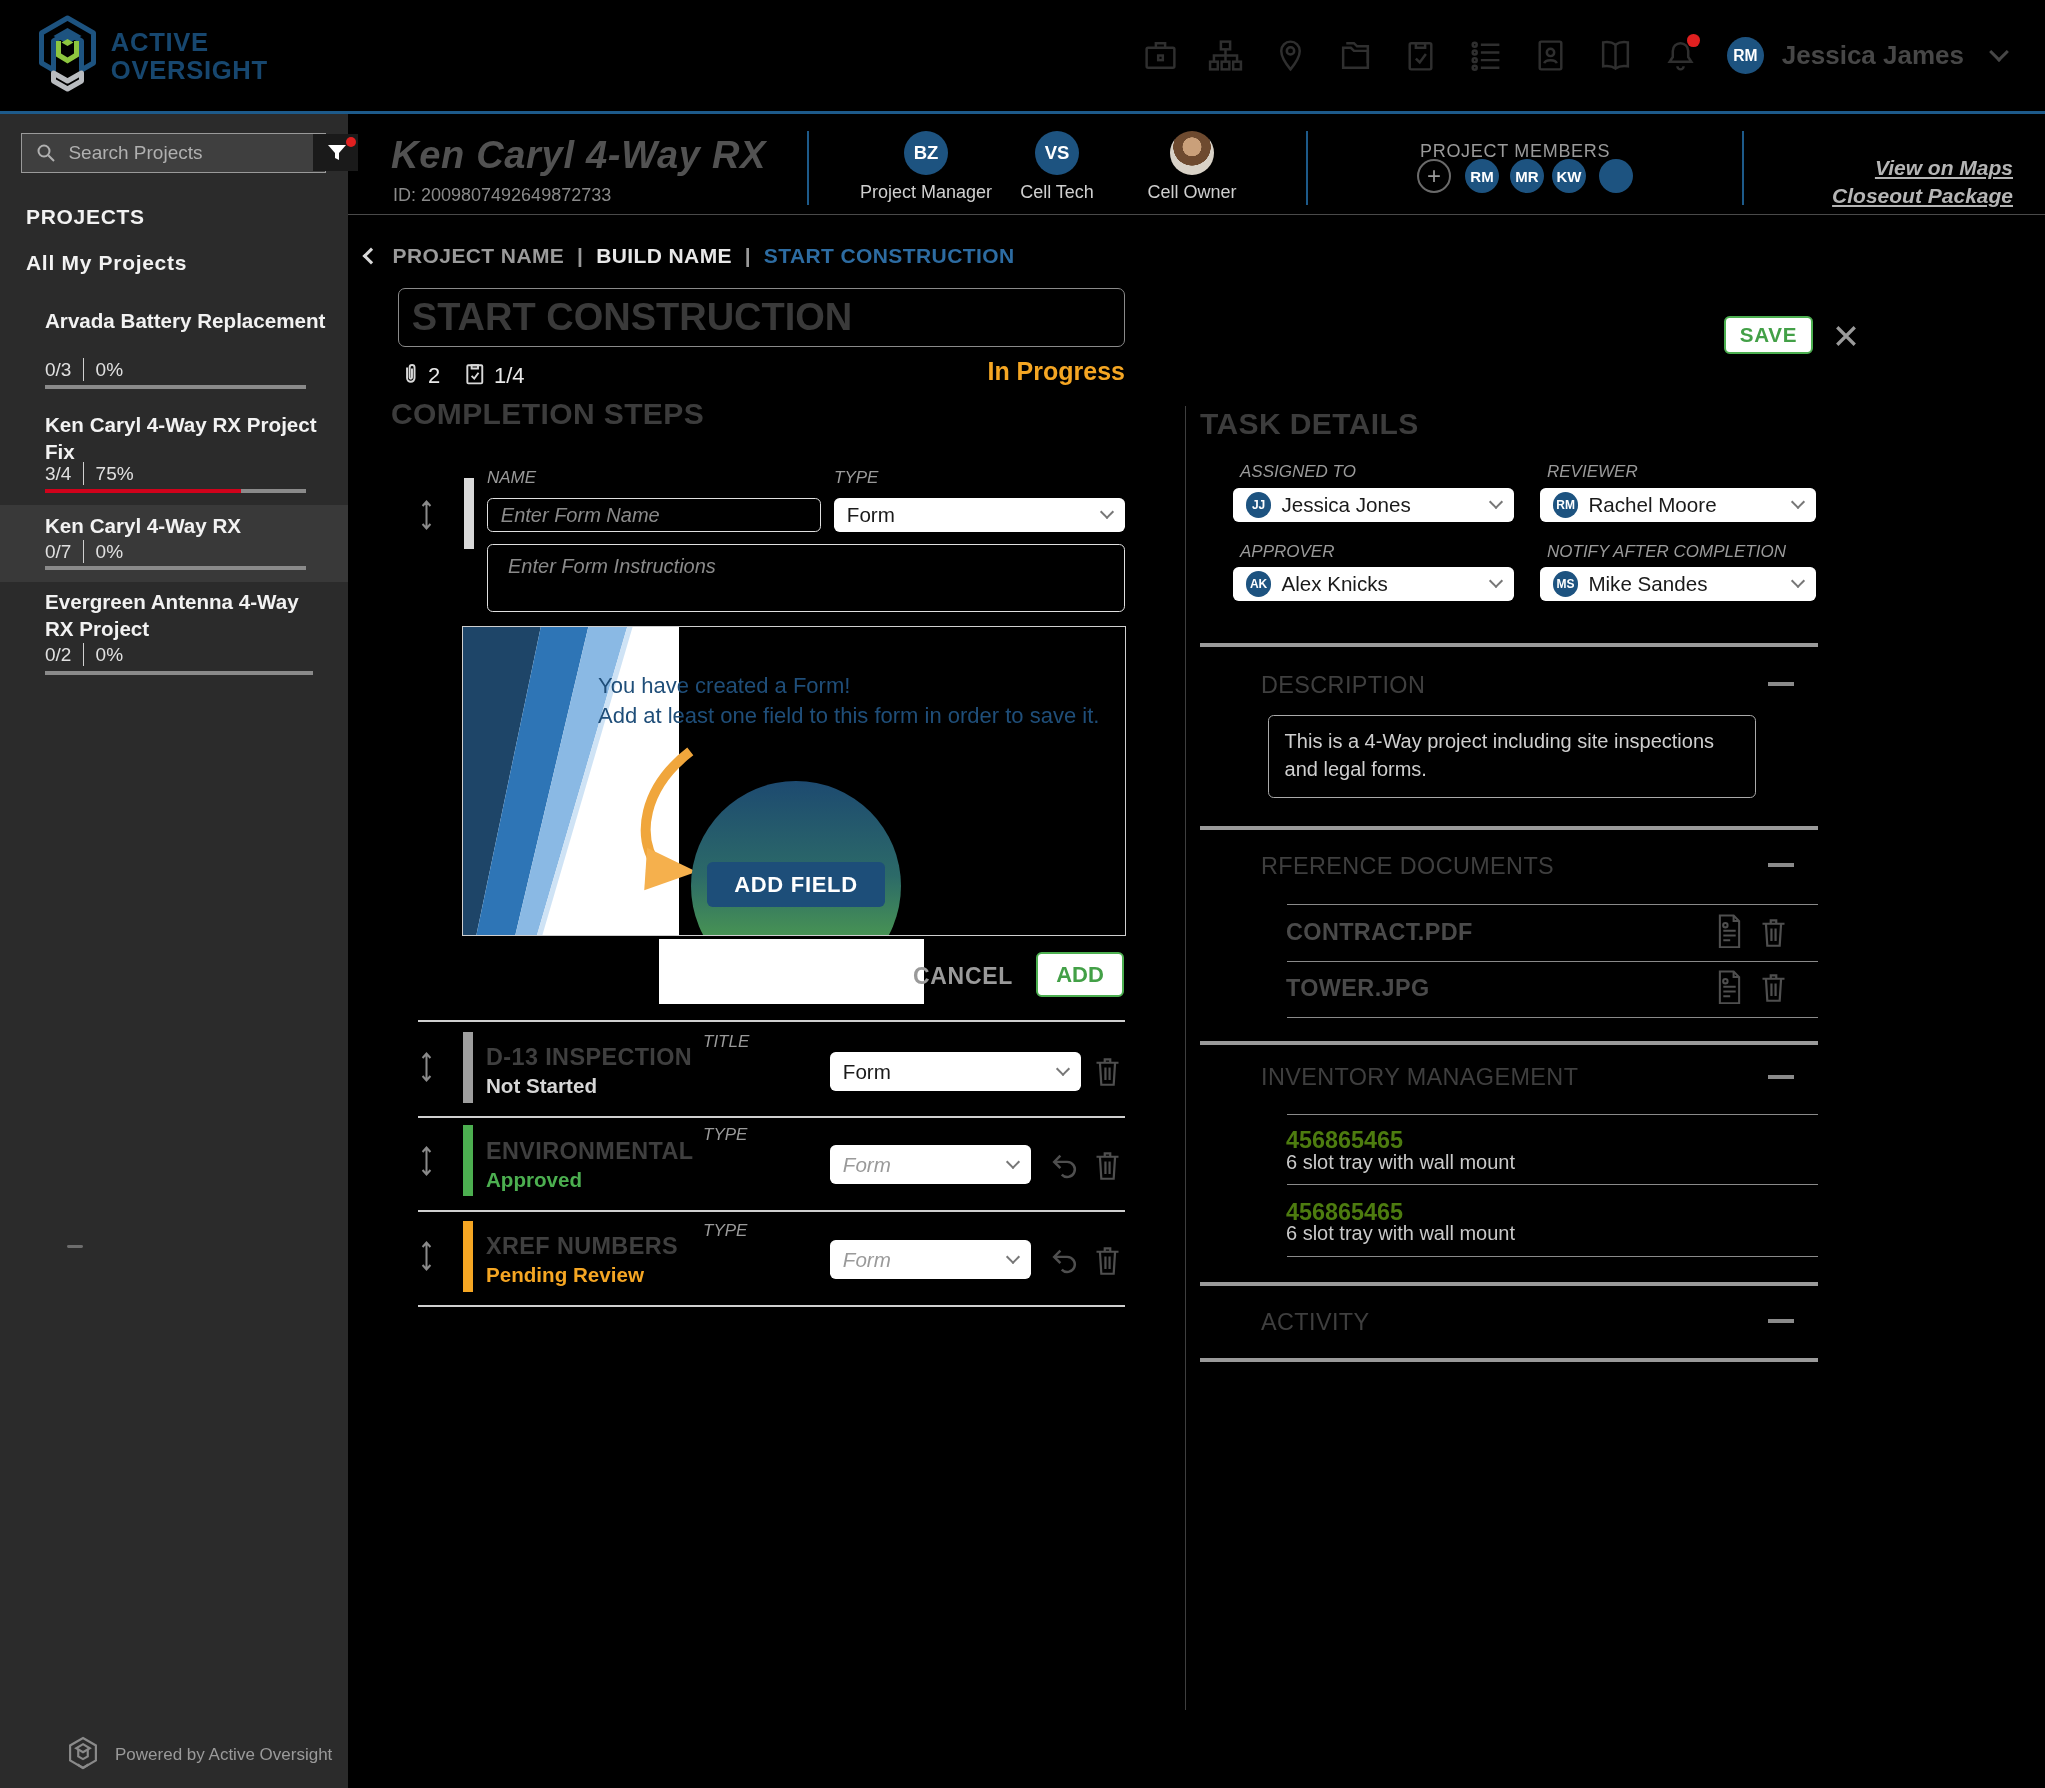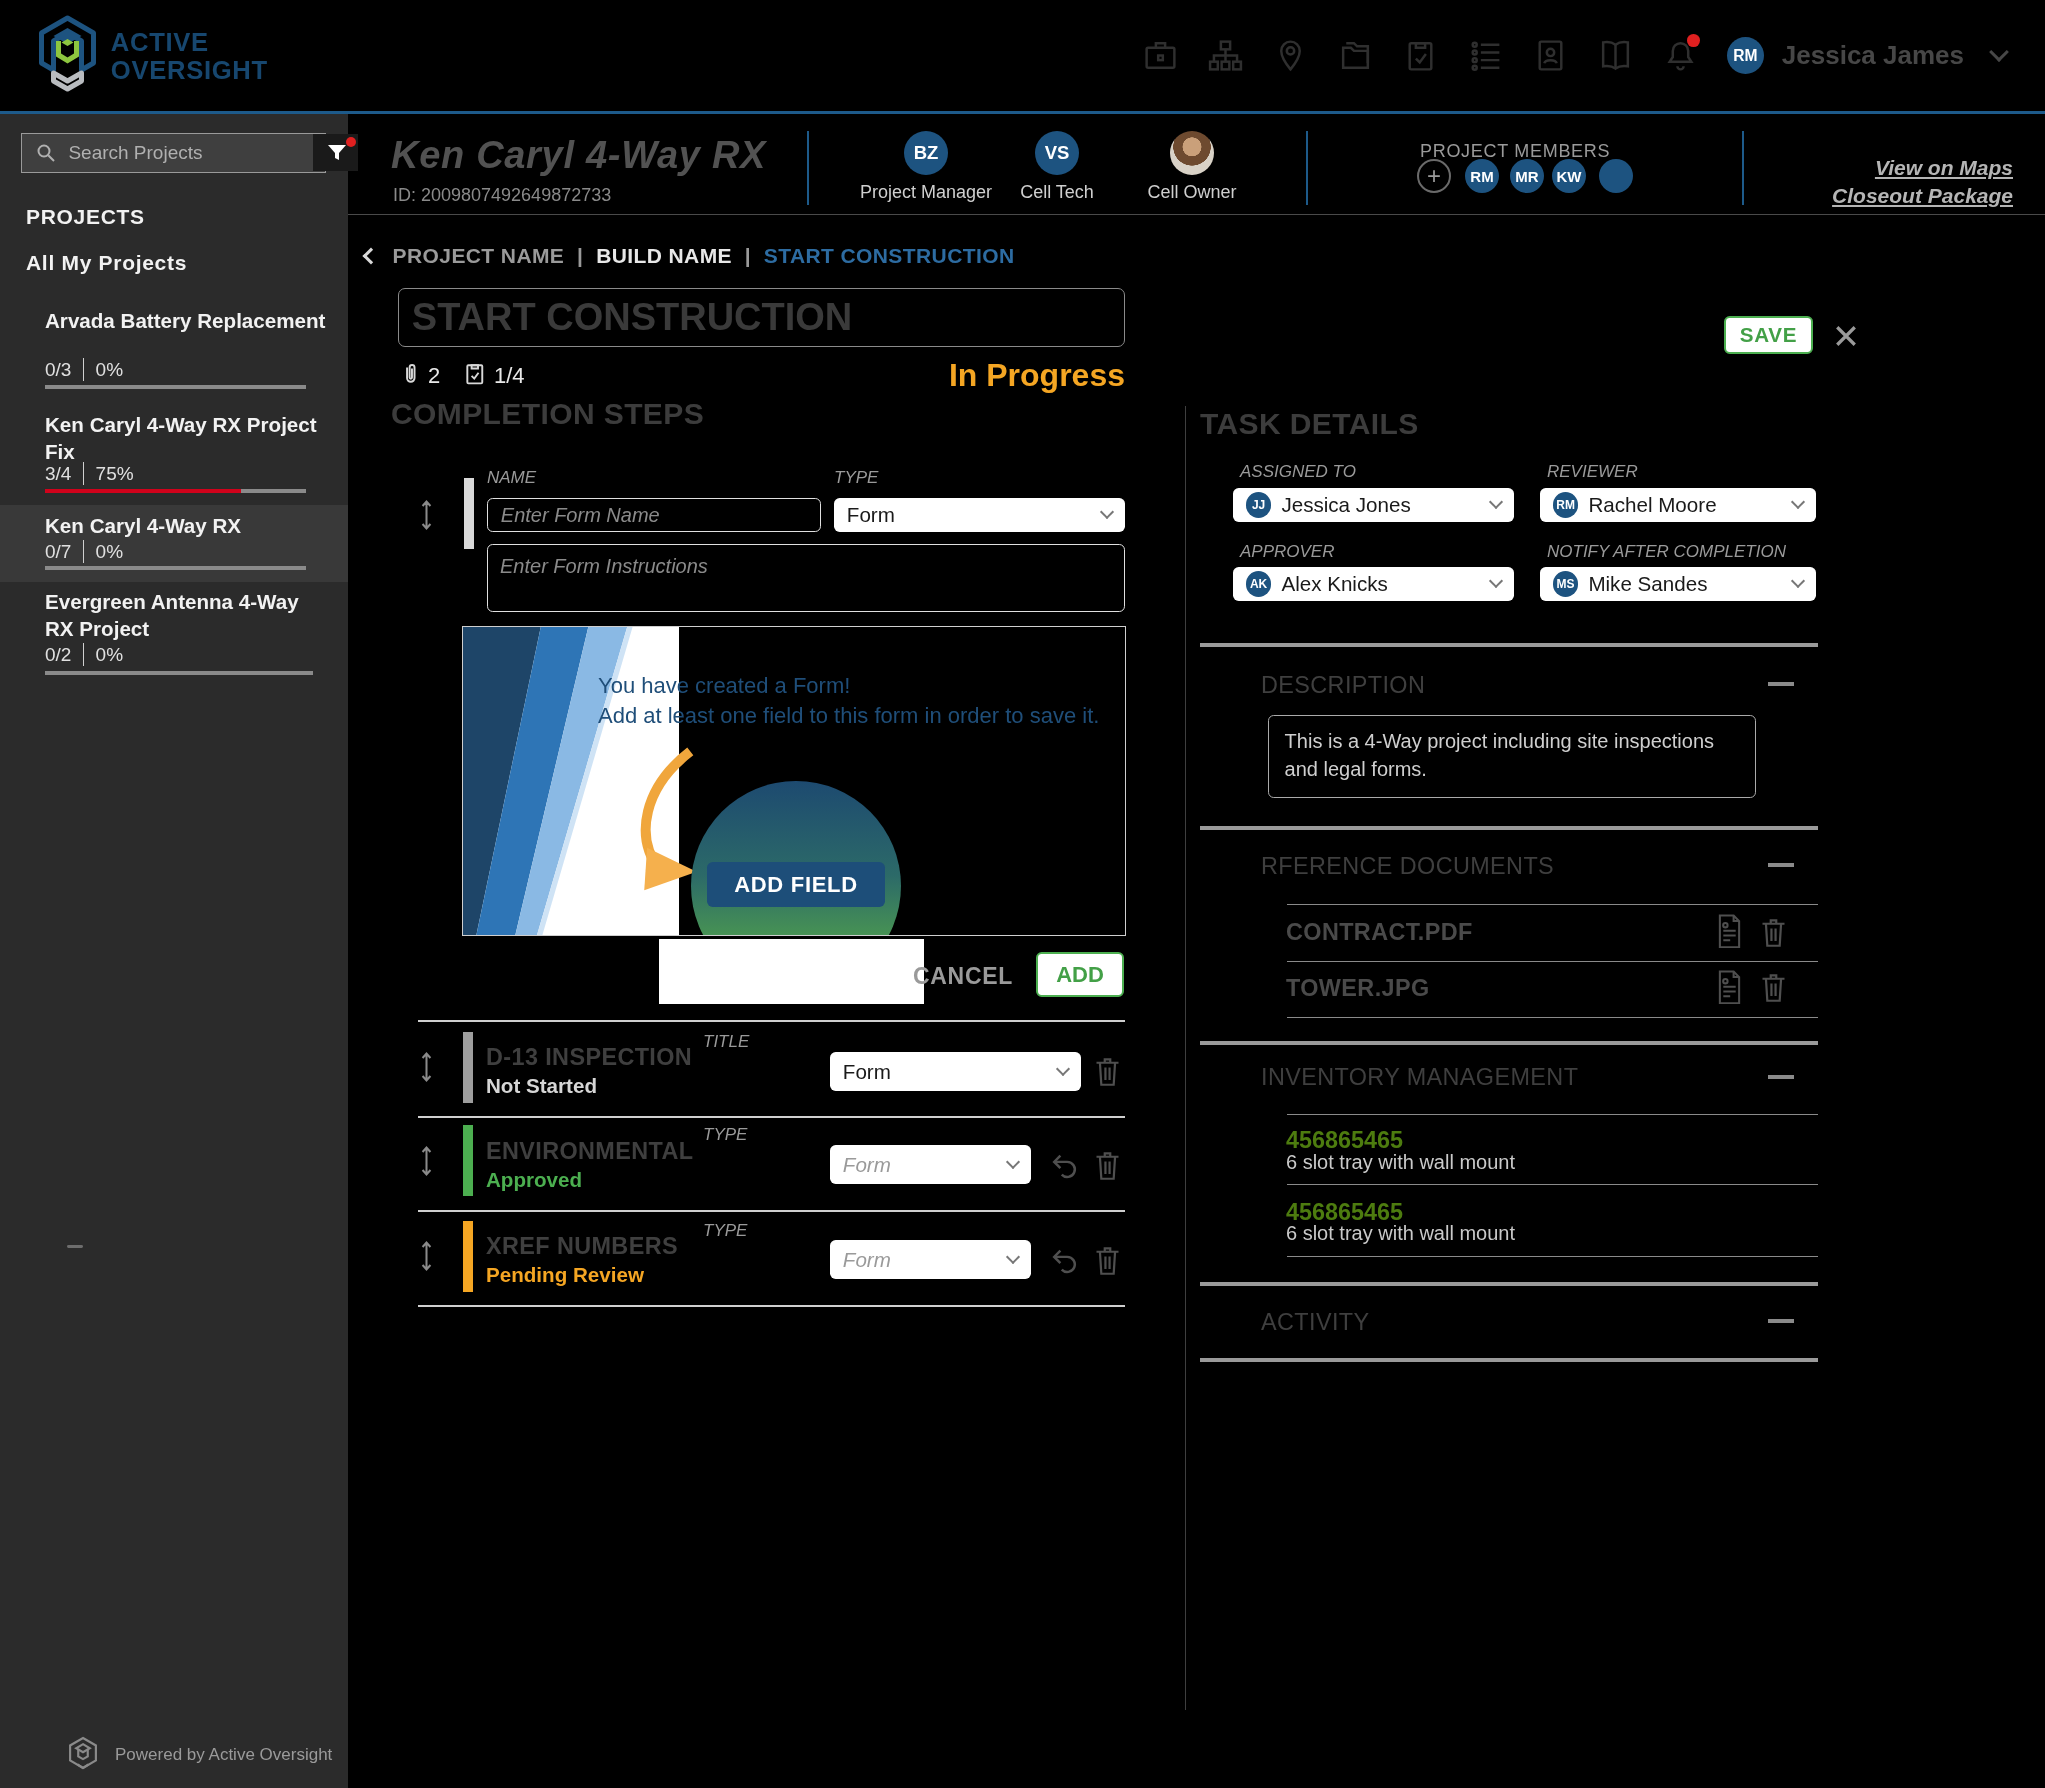--- a/index.html
+++ b/index.html
@@ -60,27 +60,27 @@
   .crumb-back{width:12px;height:12px;border-left:3.6px solid #d9d9d9;border-bottom:3.6px solid #d9d9d9;transform:rotate(45deg);margin-right:2.8px}
   .c-dim{color:#9a9a9a}.c-light{color:#e8e8e8}.c-blue{color:#2d6ca2}
 
   .title-input{position:absolute;left:50px;top:174px;width:727px;height:59px;background:transparent;border:1.4px solid #8a8a8a;border-radius:7px;color:#3a3a3a;font-size:38px;font-weight:bold;font-family:"Liberation Sans",sans-serif;padding:0 12.8px;outline:none}
   .save-btn{position:absolute;left:1376px;top:202px;width:89px;height:38px;background:#fff;border:2.1px solid #4caf50;border-radius:5.7px;color:#43a047;font-size:20.6px;font-weight:bold;letter-spacing:0.7px;display:flex;align-items:center;justify-content:center}
   .close-x{position:absolute;left:1483px;top:207px;color:#9a9a9a}
   .close-x svg{width:30px;height:30px}
   .meta-ico{position:absolute;top:247px;color:#d9d9d9}
   .meta-ico svg{width:25.6px;height:25.6px}
   .meta-num{position:absolute;top:249px;font-size:22px;color:#e8e8e8}
-  .status-lbl{position:absolute;left:50px;top:243px;width:727px;text-align:right;font-size:32px;font-weight:bold}
+  .status-lbl{position:absolute;left:50px;top:243px;width:727px;text-align:right;font-size:25px;font-weight:bold}
 
   .section-h{position:absolute;font-size:30px;font-weight:bold;color:#3c3c3c;letter-spacing:0.4px}
   .flabel{position:absolute;font-size:17px;font-style:italic;color:#9a9a9a}
   .f-input{position:absolute;background:transparent;border:1.4px solid #e0e0e0;border-radius:5.7px;color:#e0e0e0;font-size:20px;font-family:"Liberation Sans",sans-serif;padding:0 12.8px;outline:none}
   .f-input::placeholder,.f-area::placeholder{color:#8a8a8a;font-style:italic}
-  .f-area{position:absolute;background:transparent;border:1.4px solid #e0e0e0;border-radius:5.7px;color:#e0e0e0;font-size:20px;font-family:"Liberation Sans",sans-serif;padding:10px 12px;outline:none;resize:none}
+  .f-area{position:absolute;background:transparent;border:1.4px solid #e0e0e0;border-radius:5.7px;color:#e0e0e0;font-size:20px;font-family:"Liberation Sans",sans-serif;padding:10px 20px;outline:none;resize:none}
   .sel{position:absolute;background:#fff;border-radius:5.7px;display:flex;align-items:center;padding:0 12.8px;font-size:20.6px;color:#1a1a1a}
   .sel .chev{width:10px;height:10px;border-right:2.1px solid #777;border-bottom:2.1px solid #777;transform:rotate(45deg);margin-left:auto;margin-top:-5.7px;flex:0 0 auto}
   .sel.muted{color:#9a9a9a;font-style:italic}
   .sel-av{width:25.6px;height:25.6px;border-radius:50%;background:#1d5380;color:#fff;font-size:12px;font-weight:bold;font-style:normal;display:flex;align-items:center;justify-content:center;margin-right:10px;flex:0 0 auto}
   .drag{position:absolute;color:#8a8a8a}
   .drag svg{width:27px;height:34px}
   .stepbar{position:absolute;width:10px;height:71px}
   .lsep{position:absolute;left:70px;width:707px;height:2.1px;background:#cfcfcf}
   .step-name{position:absolute;left:138px;font-size:23.4px;font-weight:bold;color:#3f3f3f;letter-spacing:0.4px}
   .step-status{position:absolute;left:138px;font-size:20.6px;font-weight:bold}

